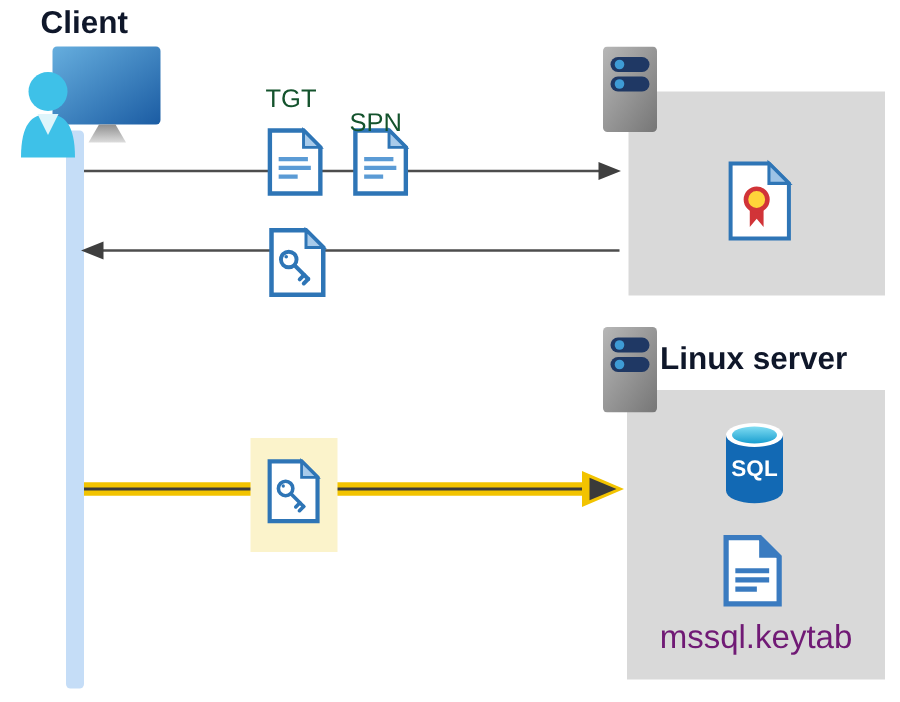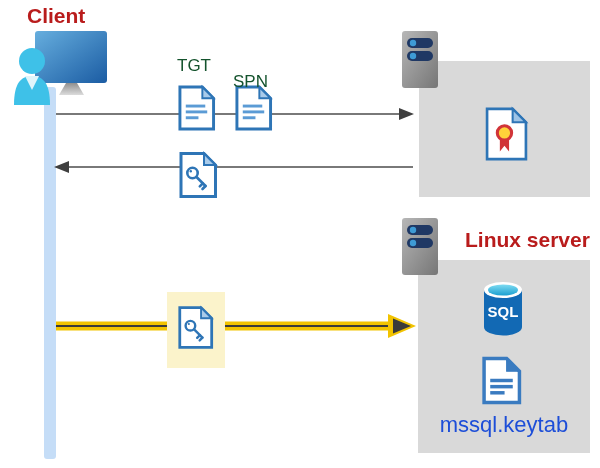--- a/index.html
+++ b/index.html
@@ -1,23 +1,23 @@
 <!DOCTYPE html>
 <html><head>
 <meta charset="utf-8">
 <style>
   html,body{margin:0;padding:0;background:#ffffff;}
   #canvas{
     position:relative;width:600px;height:468px;background:#ffffff;overflow:hidden;
     font-family:"Liberation Sans", sans-serif;
   }
   .abs{position:absolute;}
-  .title{font-weight:bold;color:#b91c1c;font-size:21px;line-height:25px;}
+  .title{font-weight:bold;color:#0f172a;font-size:21px;line-height:25px;}
   .small-label{color:#14532d;font-size:17px;}
-  .keytab{color:#1d4ed8;font-size:22px;text-align:center;}
+  .keytab{color:#701a75;font-size:22px;text-align:center;}
   .panel{background:#d9d9d9;z-index:0;}
   .client-bar{background:#c5ddf7;border-radius:3px;z-index:1;}
   .flow{z-index:2;}
   .hilite{background:#fbf3cb;z-index:3;}
   .icon{z-index:4;}
   .label{z-index:5;}
 </style>
 </head>
 <body>
 
@@ -111,21 +111,21 @@
     <circle cx="11" cy="25" r="3.2" fill="#3e9bd5"></circle>
   </svg>
 
   <svg class="abs icon" style="left:484px;top:106px;" width="45" height="56" viewBox="0 0 44 54">
     <path d="M3 2.5 H28 L41 15.5 V51.5 H3 Z" fill="#ffffff" stroke="#2e75b6" stroke-width="2.6"></path>
     <polygon points="28,2.5 41,15.5 28,15.5" fill="#9dc3e6" stroke="#2e75b6" stroke-width="2"></polygon>
     <polygon points="15.5,30 24.5,30 24.5,44 20,38.5 15.5,44" fill="#d13438"></polygon>
     <circle cx="20" cy="26" r="7" fill="#ffd43a" stroke="#d13438" stroke-width="3"></circle>
   </svg>
 
-  <div class="abs label title" style="left:440px;top:227px;white-space:nowrap;margin-left:25px;">Linux server</div>
+  <div class="abs label title" style="left:440px;top:227px;white-space:nowrap;">Linux server</div>
 
   <svg class="abs icon" style="left:402px;top:218px;" width="36" height="57" viewBox="0 0 36 57">
     <defs>
       <linearGradient id="gSrv2" x1="0" y1="0" x2="1" y2="1">
         <stop offset="0" stop-color="#b7b7b7"></stop>
           <stop offset="1" stop-color="#767676"></stop>
       </linearGradient>
     </defs>
     <rect x="0" y="0" width="36" height="57" rx="3" fill="url(#gSrv2)"></rect>
     <rect x="5" y="7" width="26" height="10" rx="5" fill="#1f3864"></rect>

